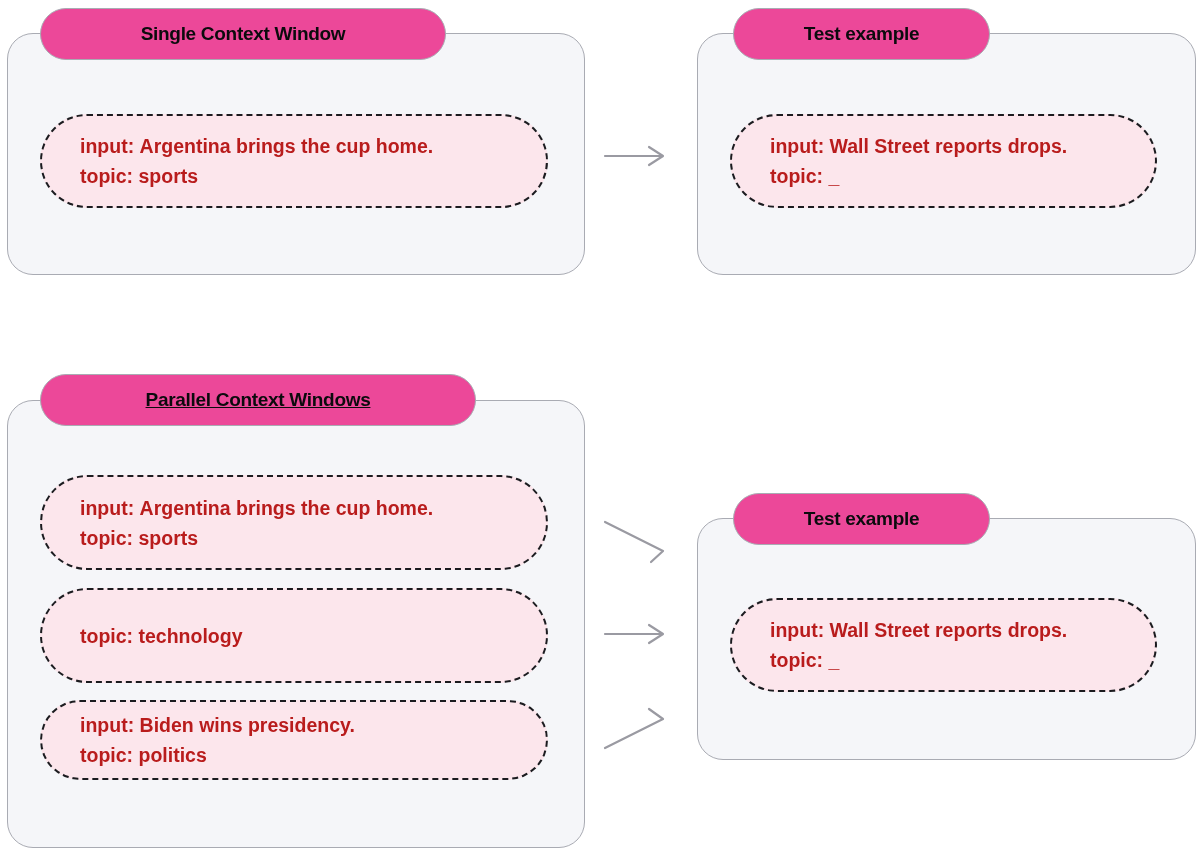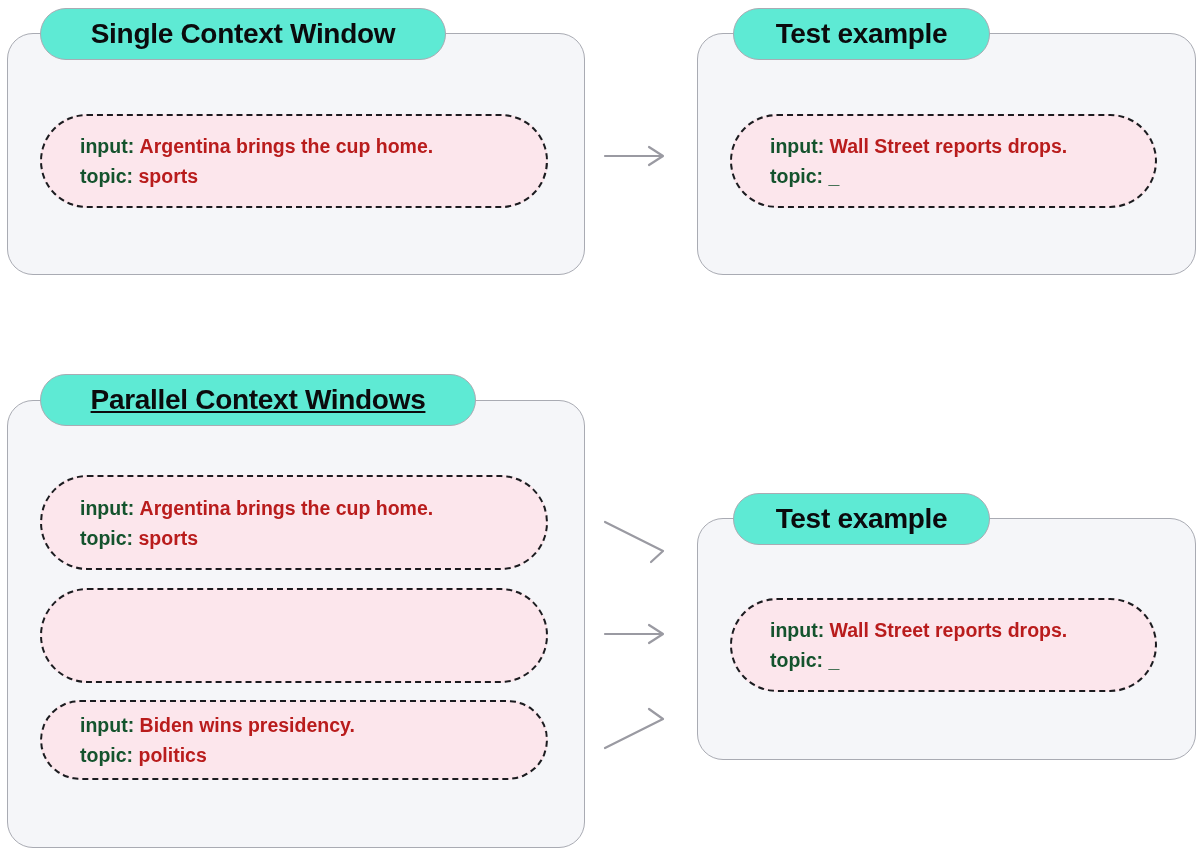--- a/index.html
+++ b/index.html
@@ -21,30 +21,30 @@
     position: absolute;
     background: #f5f6f9;
     border: 1.6px solid #a9abb3;
     border-radius: 26px;
     box-sizing: border-box;
   }
 
   
   .title-pill {
     position: absolute;
-    background: #5eead4;
+    background: #ec4899;
     border: 1.6px solid #a9abb3;
     border-radius: 30px;
     box-sizing: border-box;
     display: flex;
     align-items: center;
     justify-content: center;
     color: #0b0b0d;
     font-weight: 700;
-    font-size: 28px;
+    font-size: 19px;
     letter-spacing: -0.3px;
     white-space: nowrap;
     z-index: 5;
   }
 
   
   .card {
     position: absolute;
     background: #fce6ec;
     border: 2.4px dashed #1b1b1f;
@@ -56,21 +56,21 @@
     padding-left: 38px;
     padding-right: 22px;
   }
   .card-line {
     font-size: 19.5px;
     line-height: 30px;
     color: #4a4a50;
     white-space: nowrap;
   }
   .card-line .k {
-    color: #14532d;
+    color: #b91c1c;
     font-weight: 700;
   }
   .card-line .v {
     color: #b91c1c;
     font-weight: 700;
   }
 
   
   .arrow {
     position: absolute;
@@ -130,20 +130,24 @@
     <span class="k">input:</span>
     <span class="v"> Argentina brings the cup home.</span>
   </div>
   <div class="card-line">
     <span class="k">topic:</span>
     <span class="v"> sports</span>
   </div>
 </div>
 
 <div class="card" style="left:40px; top:588px; width:508px; height:95px;">
+  <div class="card-line">
+    <span class="k">topic:</span>
+    <span class="v">  technology</span>
+  </div>
 </div>
 
 <div class="card" style="left:40px; top:700px; width:508px; height:80px;">
   <div class="card-line">
     <span class="k">input:</span>
     <span class="v"> Biden wins presidency.</span>
   </div>
   <div class="card-line">
     <span class="k">topic:</span>
     <span class="v"> politics</span>

